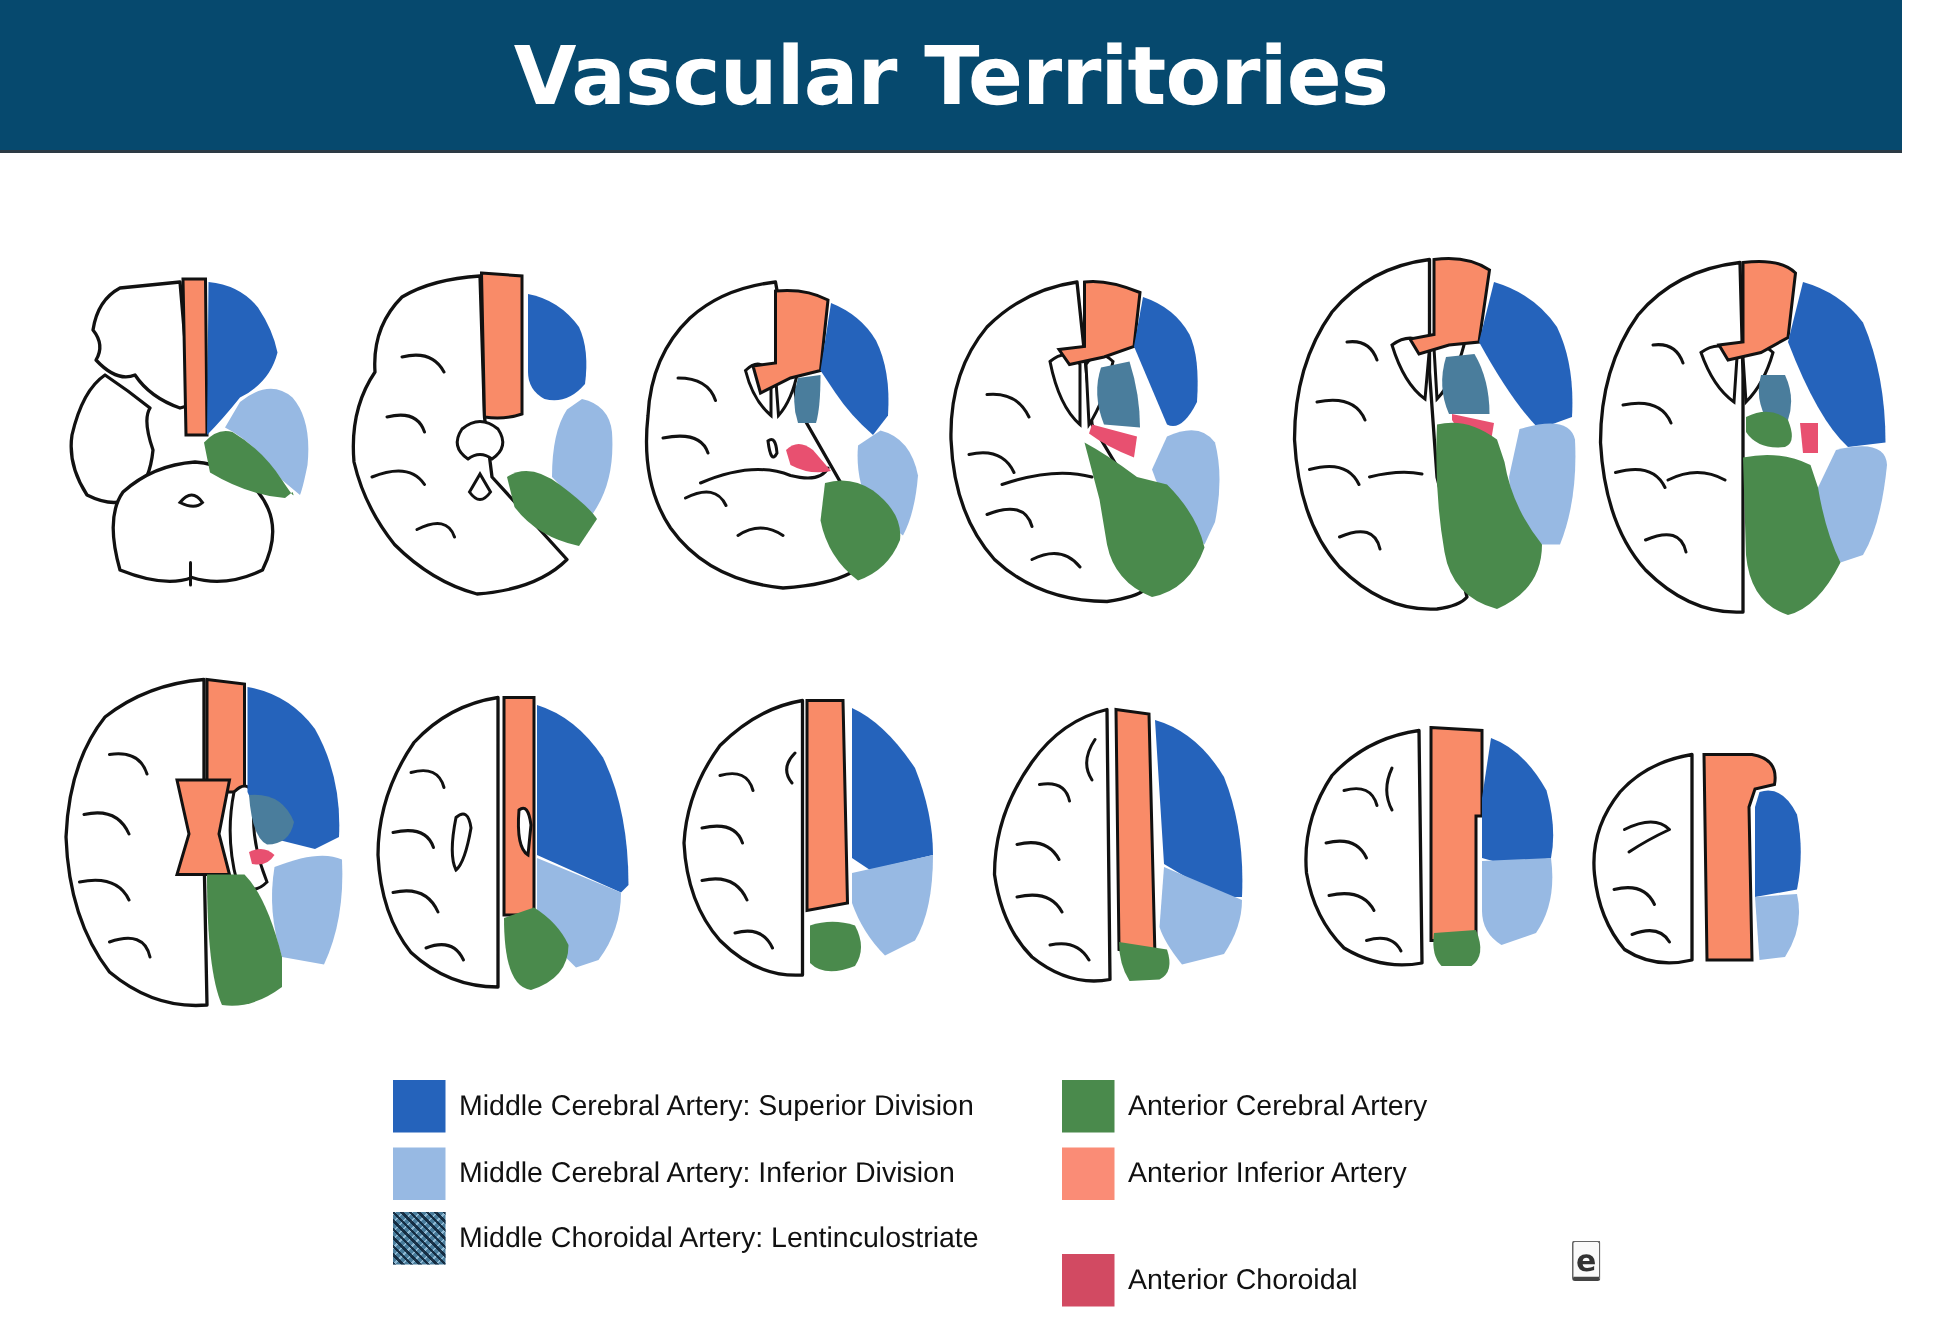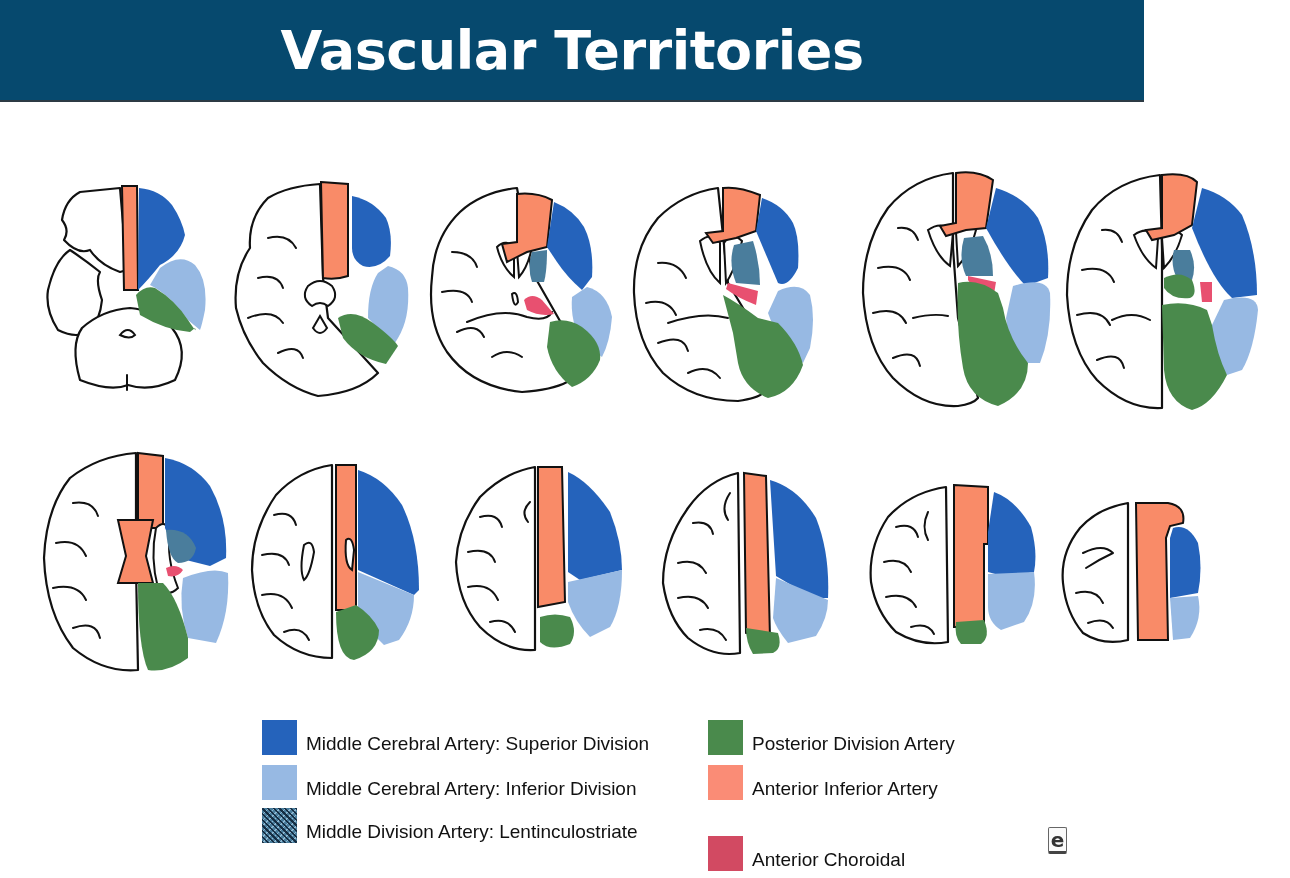--- a/index.html
+++ b/index.html
@@ -1,35 +1,35 @@
 <!DOCTYPE html>
 <html><head>
 <meta charset="utf-8">
 <style>
   html, body { margin:0; padding:0; }
   body {
     width:1290px; height:878px; background:#ffffff; position:relative; overflow:hidden;
     font-family:"Liberation Sans", sans-serif;
   }
   .header {
-    position:absolute; left:0; top:0; width:1144px; height:100px;
+    position:absolute; left:0; top:0; width:1268px; height:100px;
     background:#06496e; border-bottom:2px solid #2c3a44;
     display:flex; align-items:center; justify-content:center;
   }
   .header h1 {
     margin:0; color:#ffffff; font-family:"DejaVu Sans", sans-serif;
     font-weight:bold; font-size:54px; letter-spacing:-0.5px;
   }
   .slice { position:absolute; }
   .slice svg { display:block; overflow:visible; }
   .outline { fill:#ffffff; stroke:#111; stroke-width:2.2; stroke-linejoin:round; }
   .gyr { fill:none; stroke:#111; stroke-width:2; stroke-linecap:round; stroke-linejoin:round; }
   .vent { fill:#ffffff; stroke:#111; stroke-width:2; }
   .legend { position:absolute; }
-  .leg-item { position:absolute; display:flex; align-items:flex-end; }
+  .leg-item { position:absolute; display:flex; align-items:center; }
   .swatch { width:35px; height:35px; margin-right:9px; flex:none; }
   .leg-label { font-size:19px; color:#111; white-space:nowrap; }
   .hatch {
     background-color:#4a7d9c;
     background-image:
       repeating-linear-gradient(45deg, rgba(10,30,50,0.85) 0 1.5px, transparent 1.5px 4px),
       repeating-linear-gradient(-45deg, rgba(160,200,225,0.8) 0 1px, transparent 1px 4px);
   }
   .logo {
     position:absolute; left:1048px; top:827px; width:19px; height:27px;
@@ -276,25 +276,25 @@
   <div class="leg-item" style="left:262px;top:720px;">
     <div class="swatch" style="background:#2563bb;"></div>
     <span class="leg-label">Middle Cerebral Artery: Superior Division</span>
   </div>
   <div class="leg-item" style="left:262px;top:765px;">
     <div class="swatch" style="background:#97b9e3;"></div>
     <span class="leg-label">Middle Cerebral Artery: Inferior Division</span>
   </div>
   <div class="leg-item" style="left:262px;top:808px;">
     <div class="swatch hatch"></div>
-    <span class="leg-label">Middle Division Artery: Lentinculostriate</span>
+    <span class="leg-label">Middle Choroidal Artery: Lentinculostriate</span>
   </div>
   <div class="leg-item" style="left:708px;top:720px;">
     <div class="swatch" style="background:#4a8a4c;"></div>
-    <span class="leg-label">Posterior Division Artery</span>
+    <span class="leg-label">Anterior Cerebral Artery</span>
   </div>
   <div class="leg-item" style="left:708px;top:765px;">
     <div class="swatch" style="background:#fa8c76;"></div>
     <span class="leg-label">Anterior Inferior Artery</span>
   </div>
   <div class="leg-item" style="left:708px;top:808px;margin-top:28px;">
     <div class="swatch" style="background:#d24a62;"></div>
     <span class="leg-label">Anterior Choroidal</span>
   </div>
 </div>

